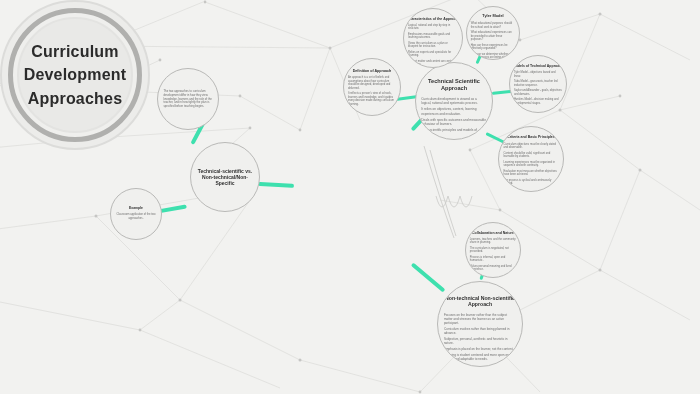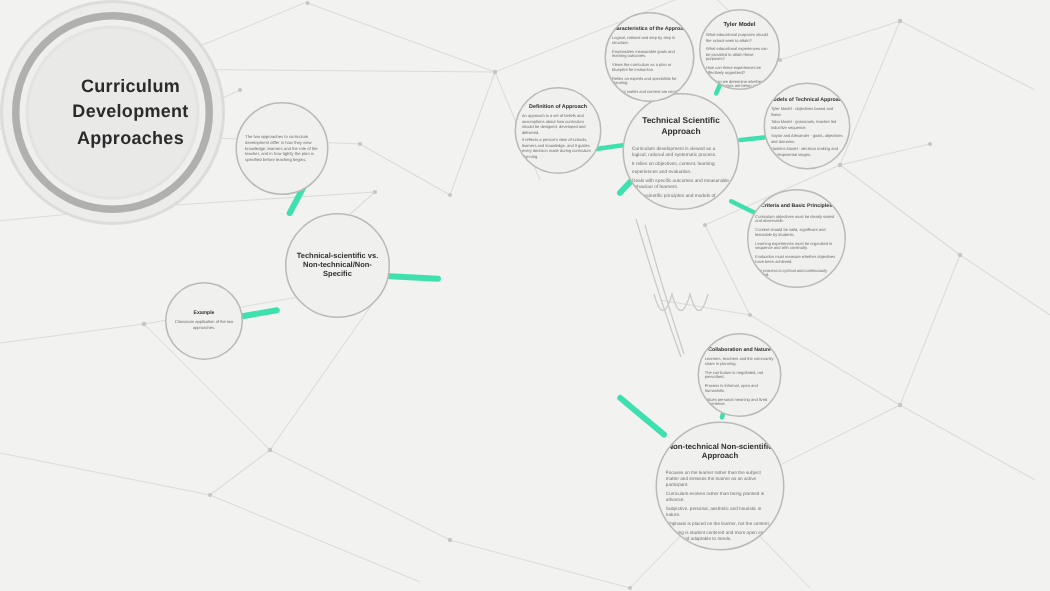--- a/index.html
+++ b/index.html
@@ -44,23 +44,23 @@
   #center-node{
     left:290px;top:120px;width:150px;height:150px;
     border:none;background:transparent;
     display:block;
   }
   .ring{position:absolute;border-radius:50%;box-sizing:border-box;}
   .ring-outer{left:0;top:0;width:150px;height:150px;border:2px solid #dcdcda;background:#ececea;}
   .ring-mid{left:8px;top:8px;width:134px;height:134px;border:5px solid #b0b0ae;background:#efefed;}
   .ring-inner{left:17px;top:17px;width:116px;height:116px;border:2px solid #e3e3e1;background:#e9e9e7;}
   #center-label{
-    position:absolute;left:29px;top:17px;width:116px;height:116px;
+    position:absolute;left:17px;top:17px;width:116px;height:116px;
     display:flex;align-items:center;justify-content:center;
-    text-align:center;font-size:12px;font-weight:bold;line-height:1.45;
+    text-align:center;font-size:16px;font-weight:bold;line-height:1.45;
     color:#2b2b2b;letter-spacing:.2px;
   }
 
   
   .topic .ntitle{font-size:5.2px;margin-top:22%;}
   .topic .nbody{font-size:3.1px;margin-top:4px;}
 
   #node-tsa{left:415px;top:62px;width:78px;height:78px;}
   #node-tsa .ntitle{font-size:5.6px;margin-top:20%;}
   #node-tsa .nbody{font-size:3.2px;margin-top:5px;}

